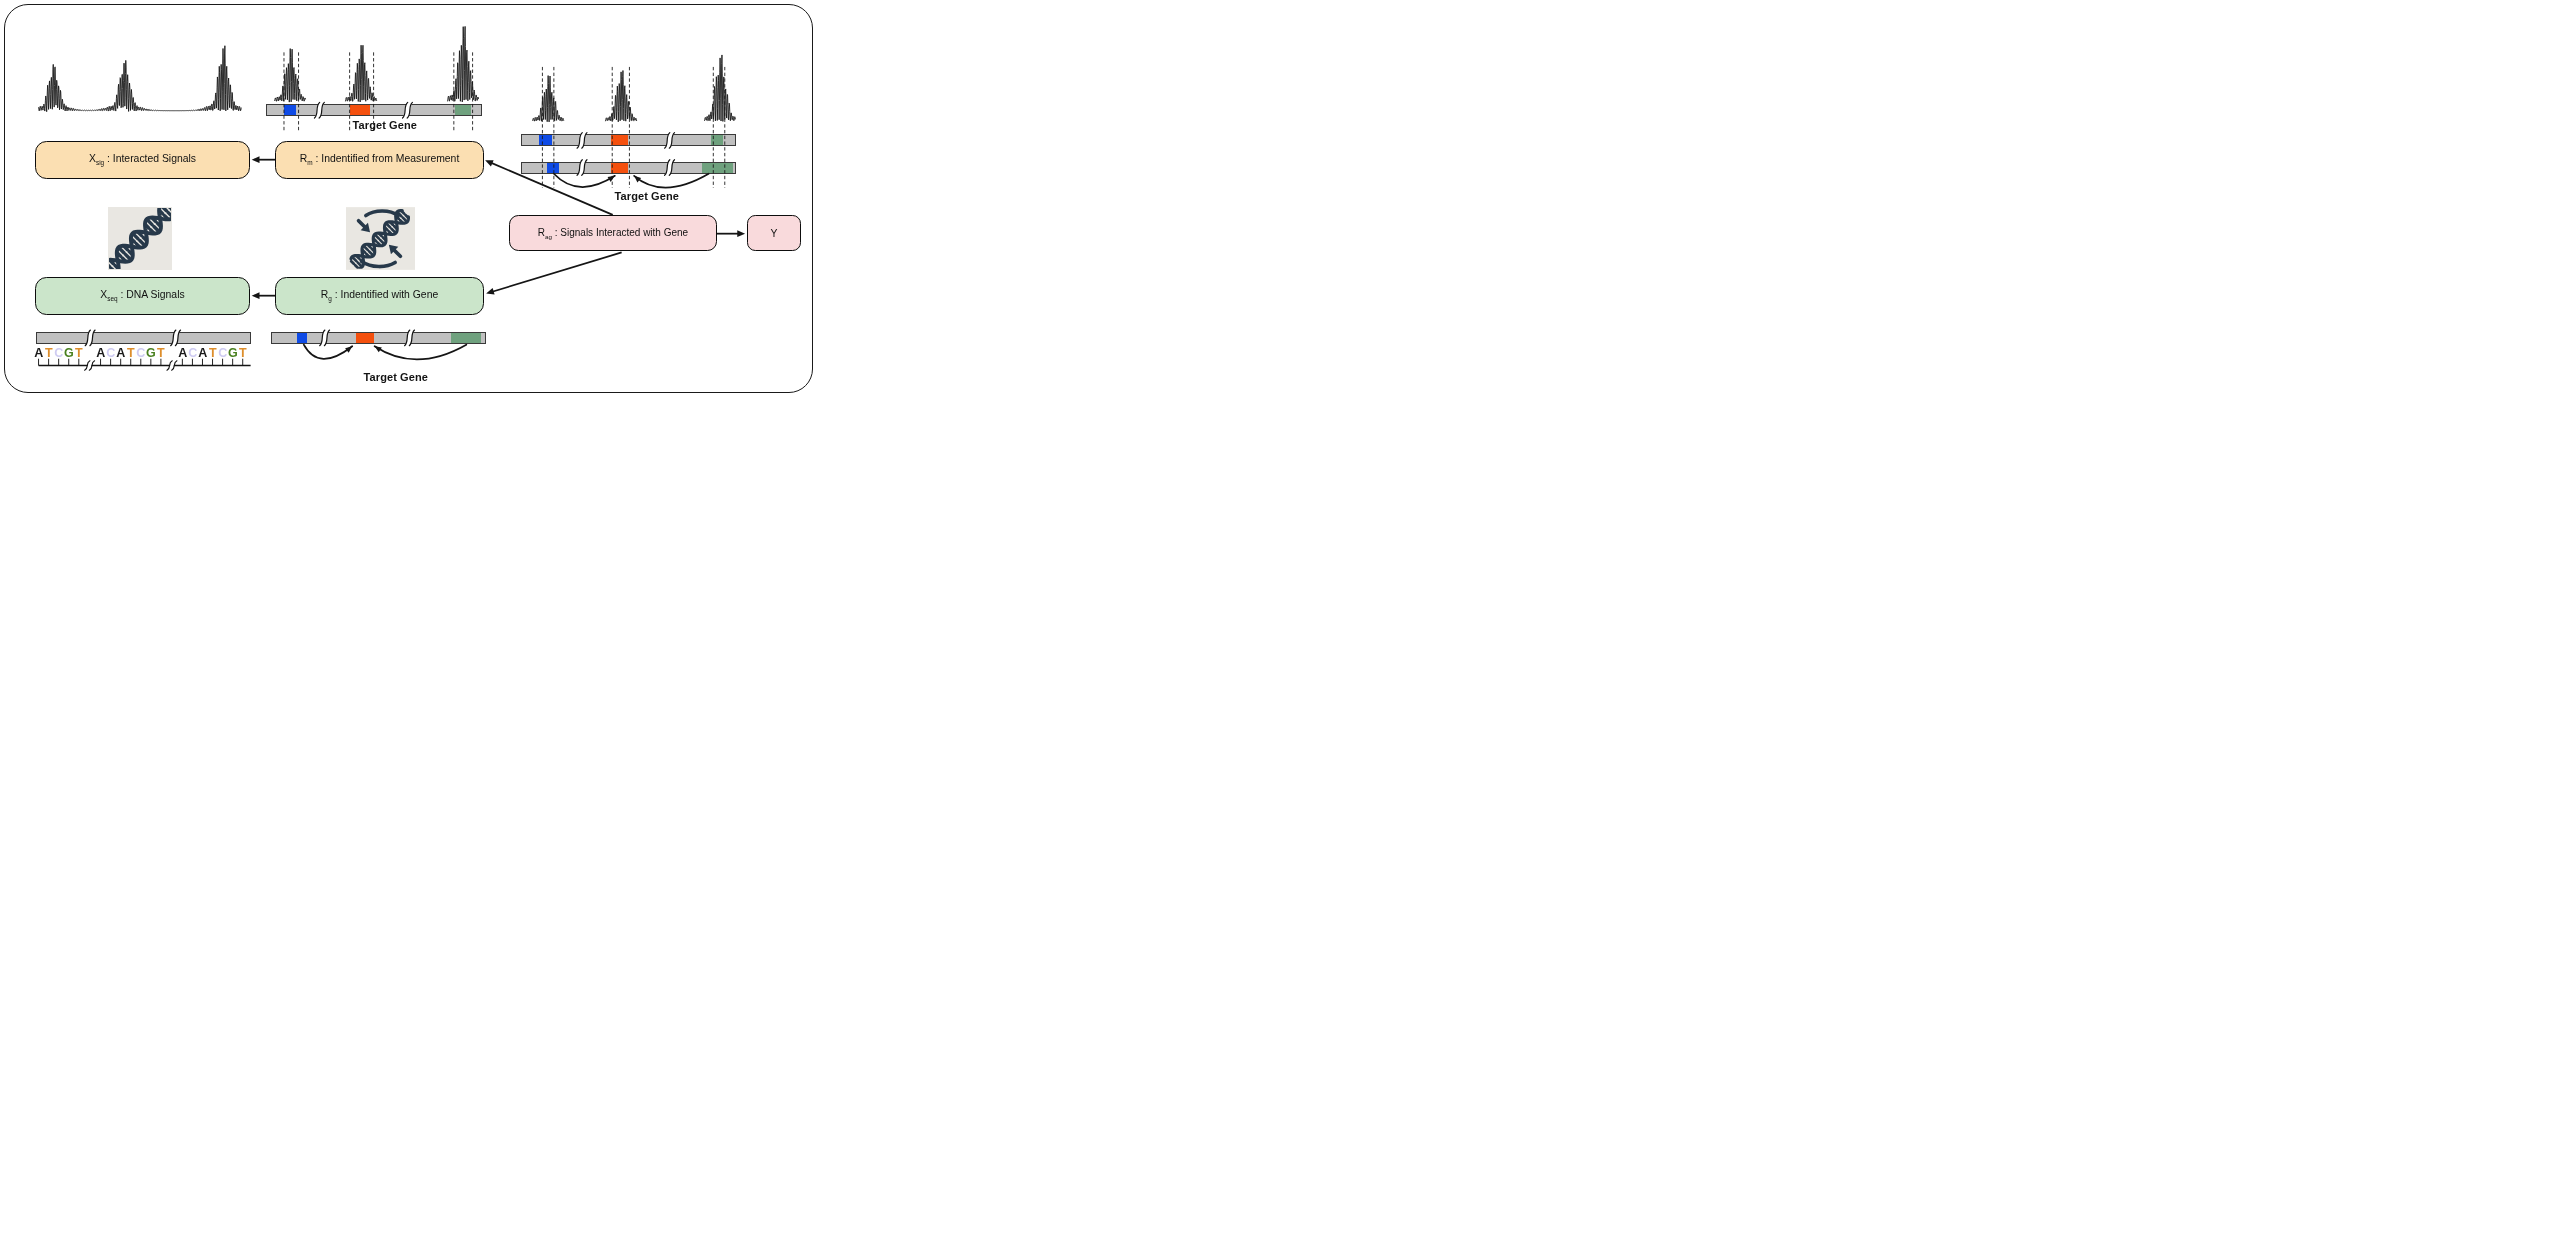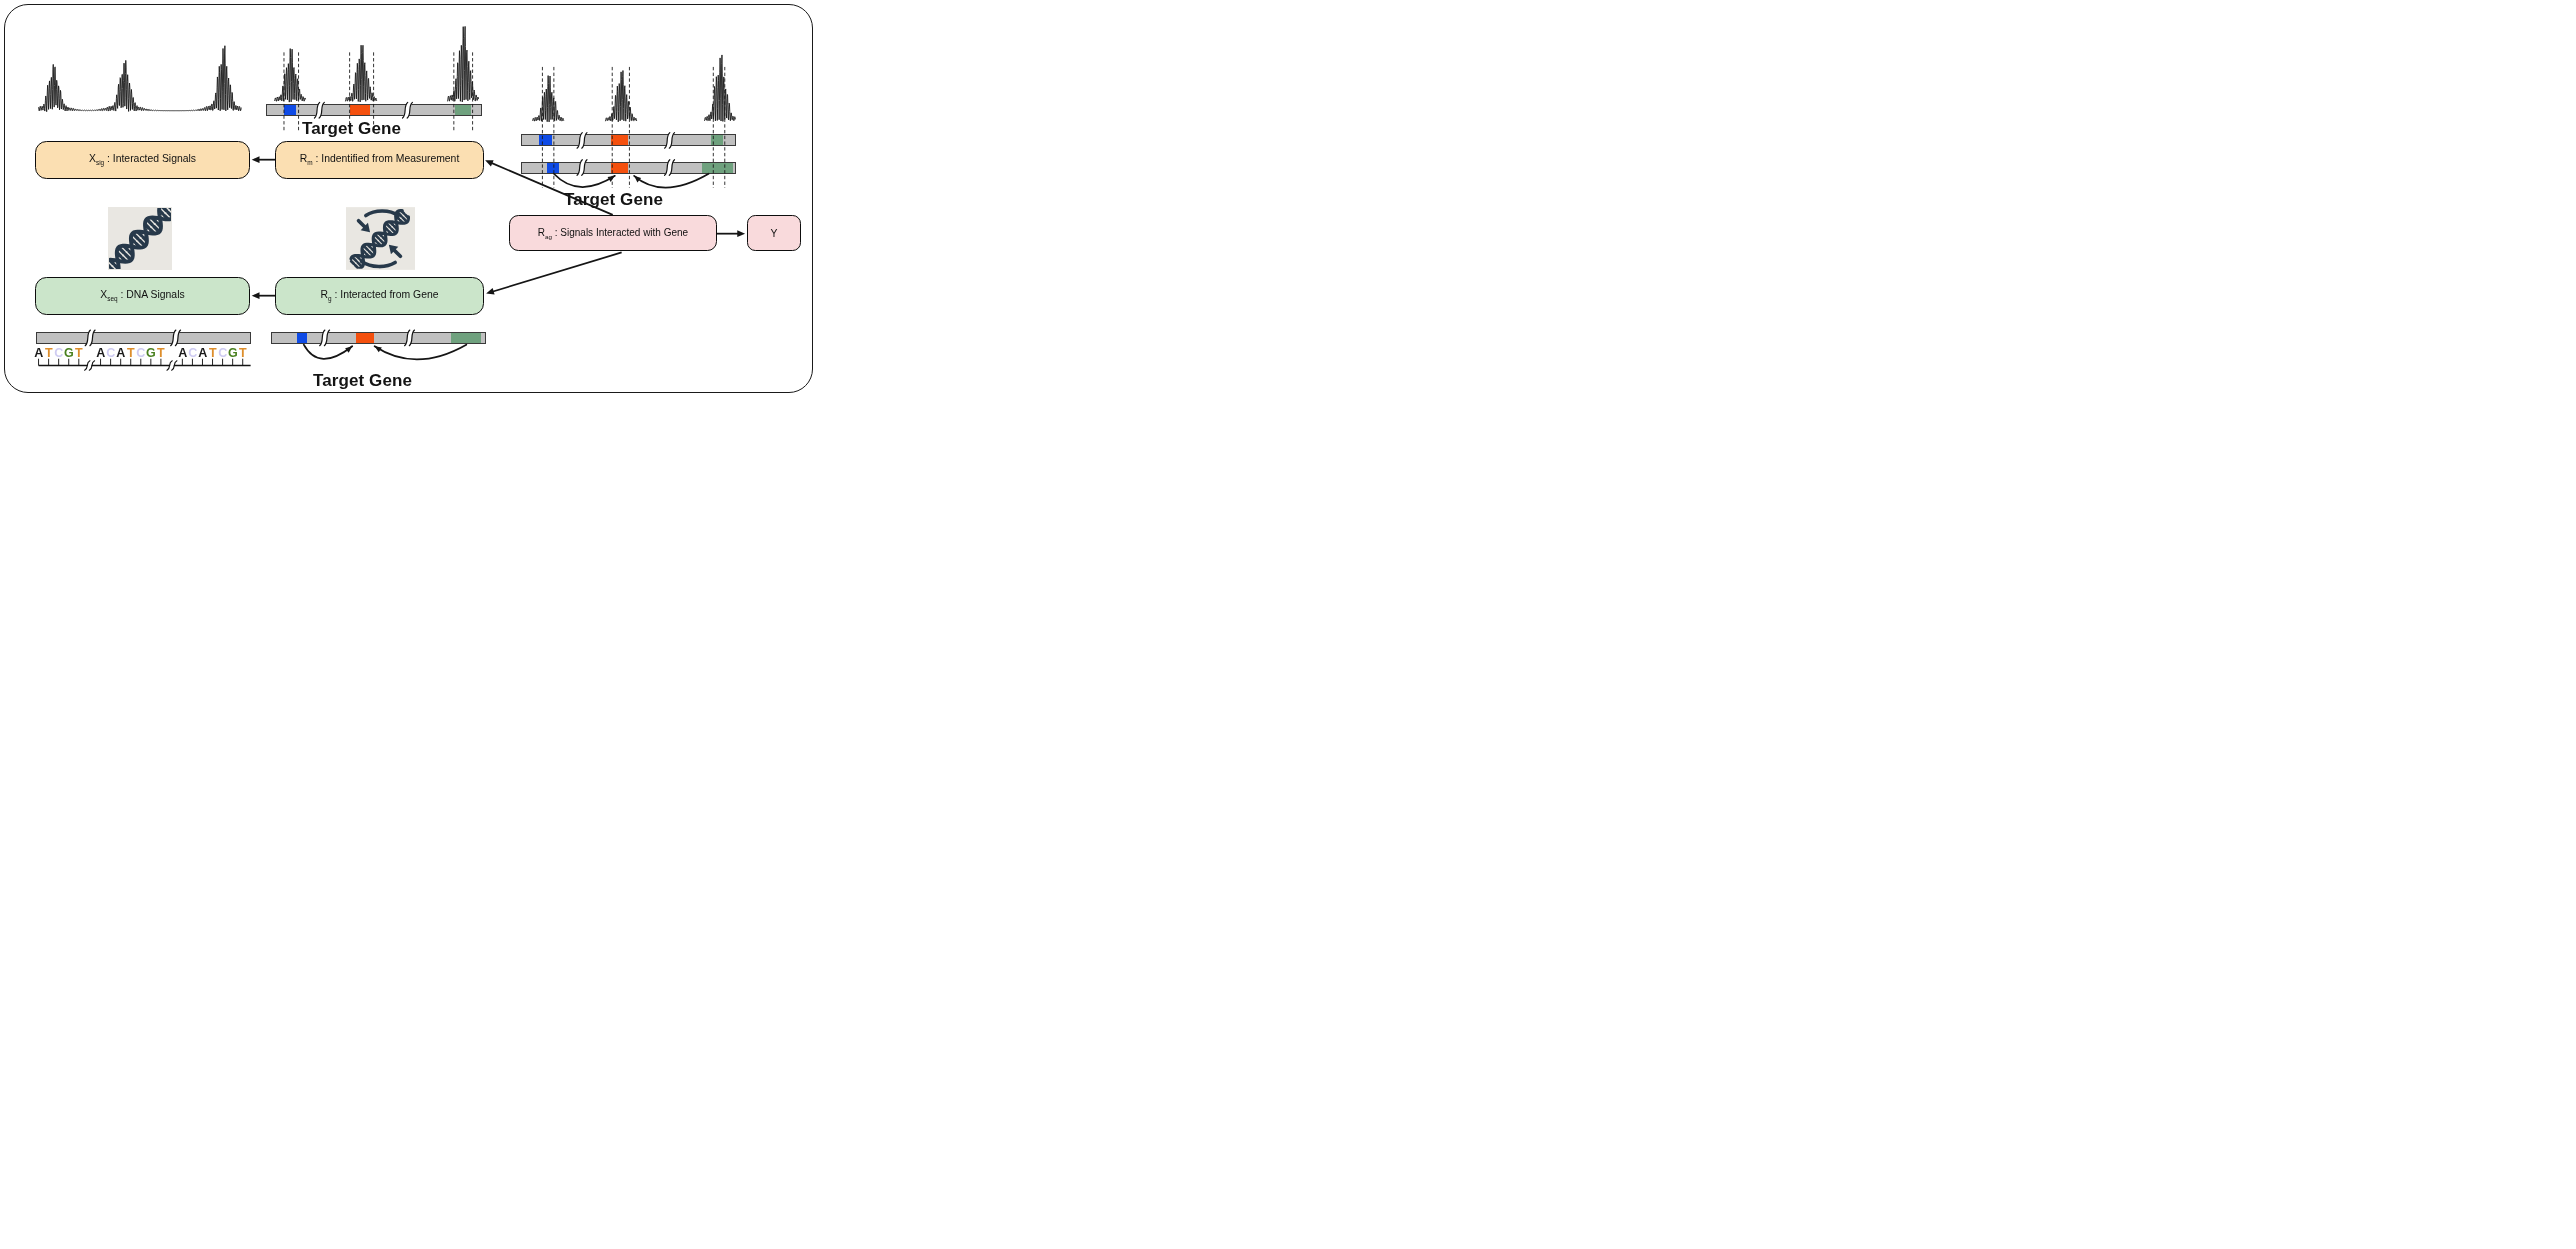--- a/index.html
+++ b/index.html
@@ -26,22 +26,22 @@
     font-size:10.4px; color:#111; text-align:center;
   }
   .node sub { font-size:0.62em; }
   #box-x-sig { left:35px;   top:141px; width:215px; height:38px; border-radius:11.5px; }
   #box-r-m   { left:275px;  top:141px; width:209px; height:38px; border-radius:11.5px; }
   #box-x-seq { left:35px;   top:277px; width:215px; height:38px; border-radius:11.5px; }
   #box-r-g   { left:275px;  top:277px; width:209px; height:38px; border-radius:11.5px; }
   #box-r-ag  { left:509px;  top:215px; width:208px; height:36px; border-radius:9.4px; font-size:10px; }
   #box-y     { left:747px; top:215px; width:54px; height:36px; border-radius:8.3px; }
   .tg-label {
-    position:absolute; z-index:4; width:115px; text-align:left;
-    font-size:17px; font-weight:700; color:#141414; letter-spacing:0.1px;
+    position:absolute; z-index:4; width:115px; text-align:right;
+    font-size:11px; font-weight:700; color:#141414; letter-spacing:0.1px;
   }
   #tg-top    { left:302px;  top:119px; }
   #tg-right  { left:564px; top:190px; }
   #tg-bottom { left:313px;  top:371px; }
   #seq-letters { position:absolute; left:0; top:0; z-index:4; }
   .seqletter {
     position:absolute; top:346px; width:11.5px; text-align:center;
     font-size:12.5px; font-weight:700; font-family:"Liberation Sans", sans-serif;
   }
 </style>
@@ -263,21 +263,21 @@
   <div class="node" id="box-r-ag" style="background: rgb(249, 218, 220);">
     <span><span>R</span><sub>ag</sub><span> : Signals Interacted with Gene</span></span>
   </div>
   <div class="node" id="box-y" style="background: rgb(249, 218, 220);">
     <span><span>Y</span></span>
   </div>
   <div class="node" id="box-x-seq" style="background: rgb(203, 229, 202);">
     <span><span>X</span><sub>seq</sub><span> : DNA Signals</span></span>
   </div>
   <div class="node" id="box-r-g" style="background: rgb(203, 229, 202);">
-    <span><span>R</span><sub>g</sub><span> : Interacted from Gene</span></span>
+    <span><span>R</span><sub>g</sub><span> : Indentified with Gene</span></span>
   </div>
 
   <div class="tg-label" id="tg-top">Target Gene</div>
   <div class="tg-label" id="tg-right">Target Gene</div>
   <div class="tg-label" id="tg-bottom">Target Gene</div>
 
   <div id="seq-letters">
       <span class="seqletter" style="left: 33px; color: rgb(26, 26, 26);">A</span>
       <span class="seqletter" style="left: 43px; color: rgb(221, 142, 44);">T</span>
       <span class="seqletter" style="left: 53px; color: rgb(207, 204, 242);">C</span>

